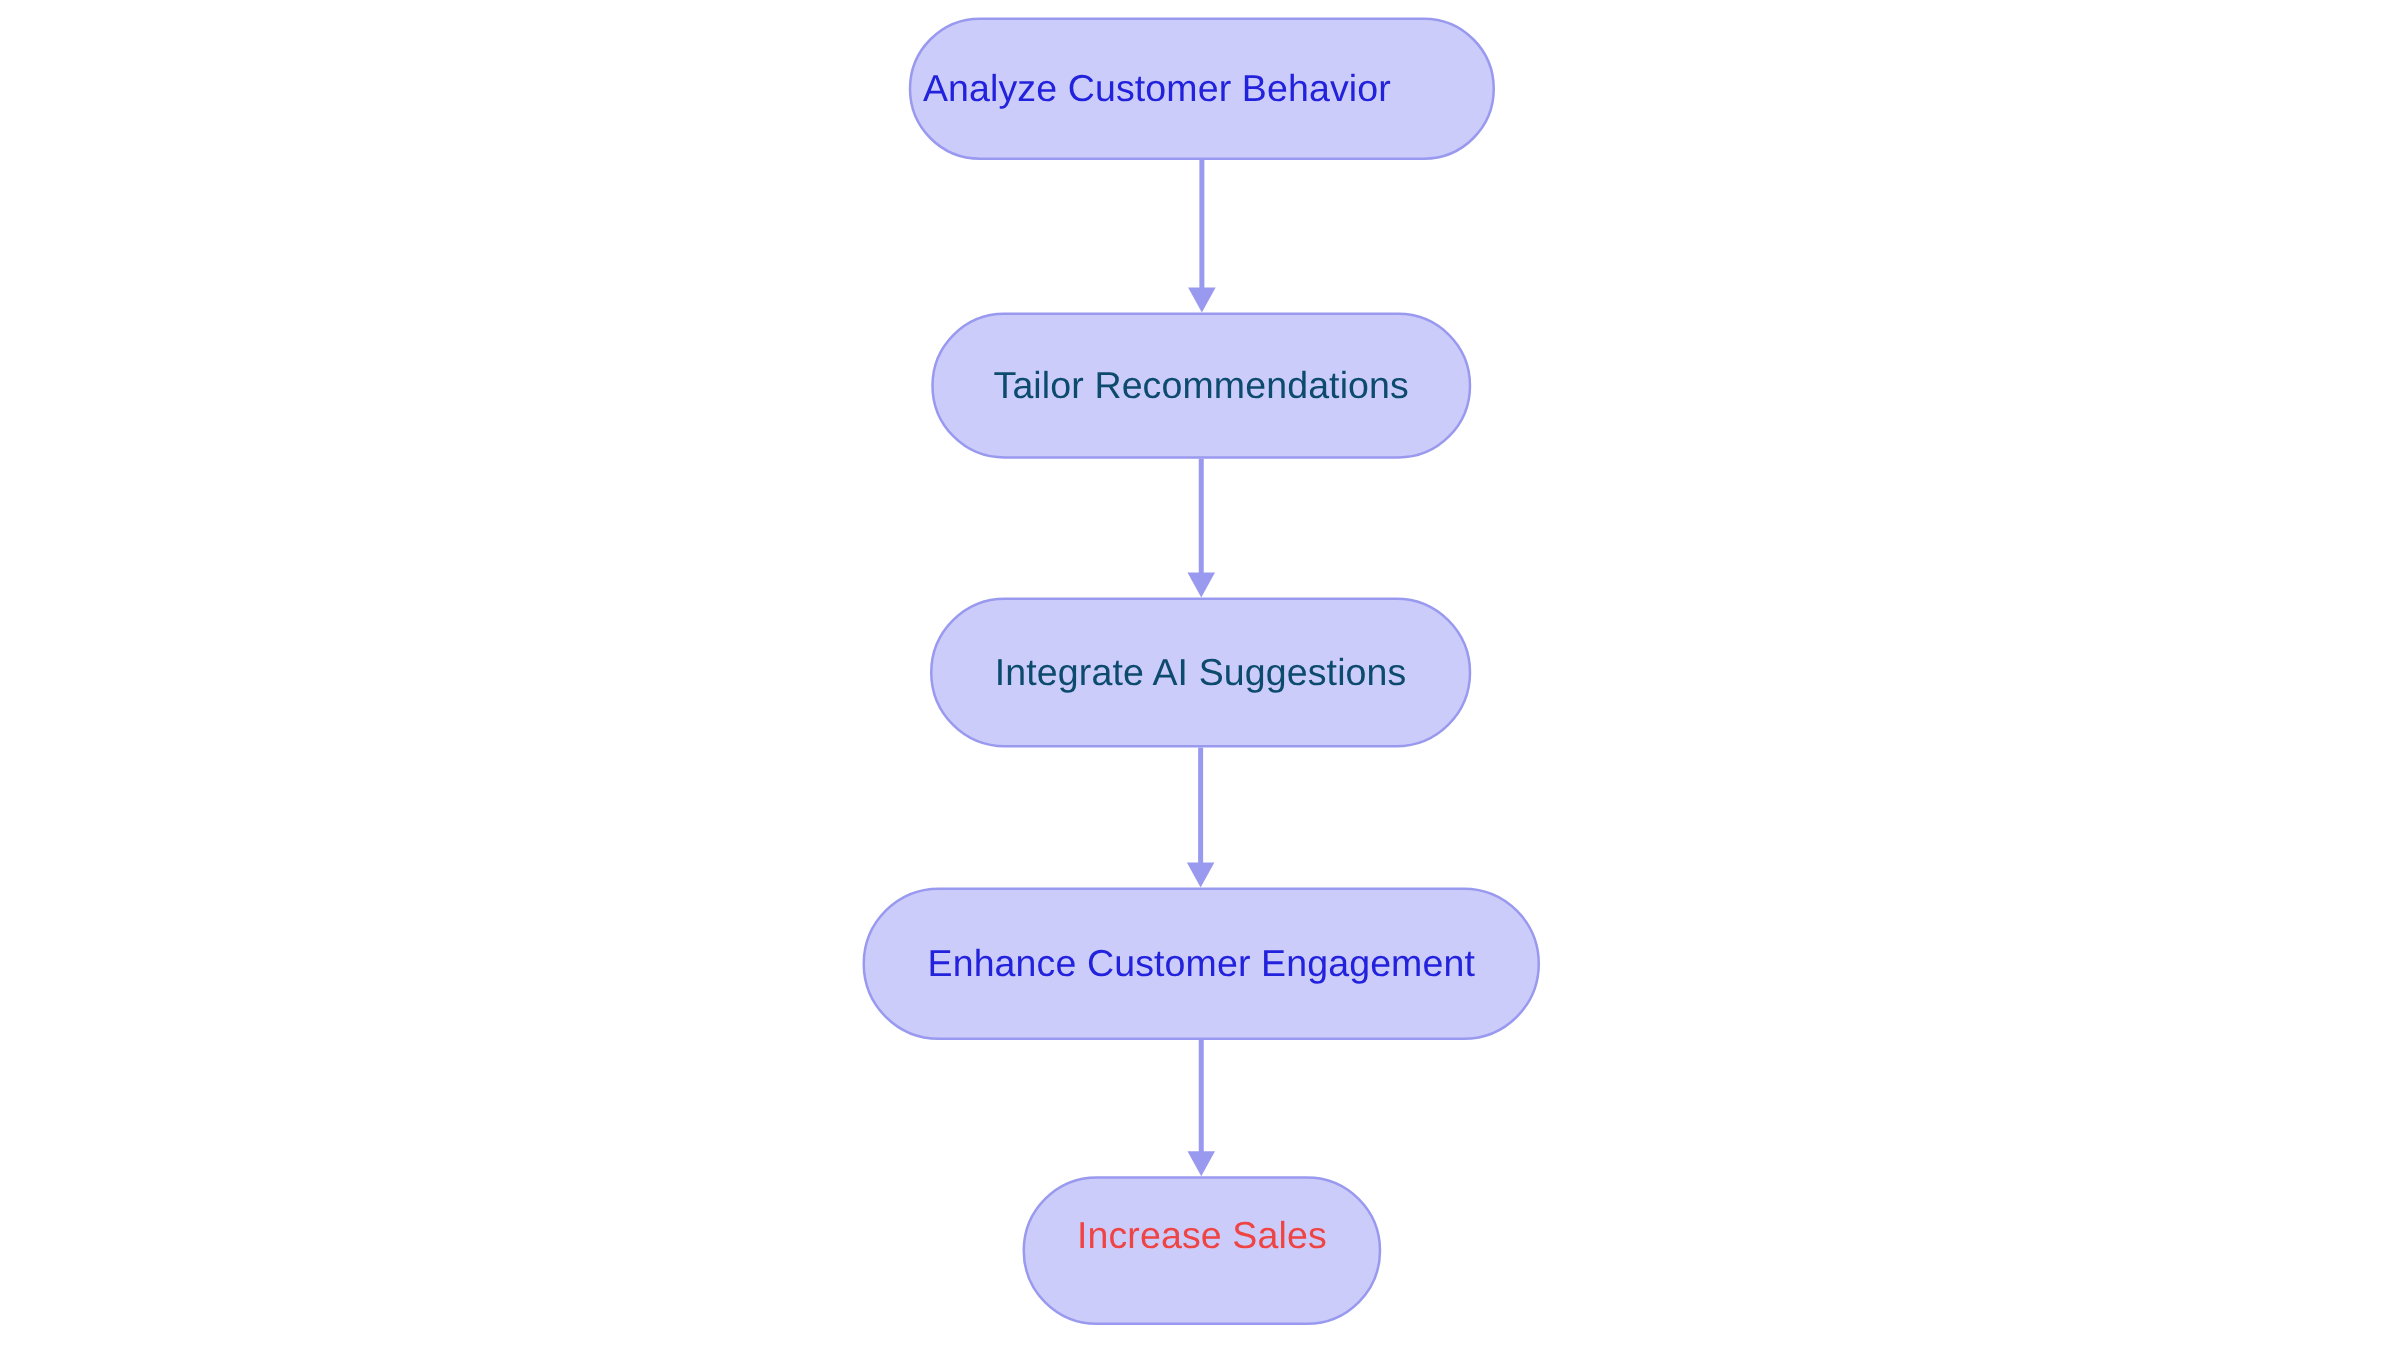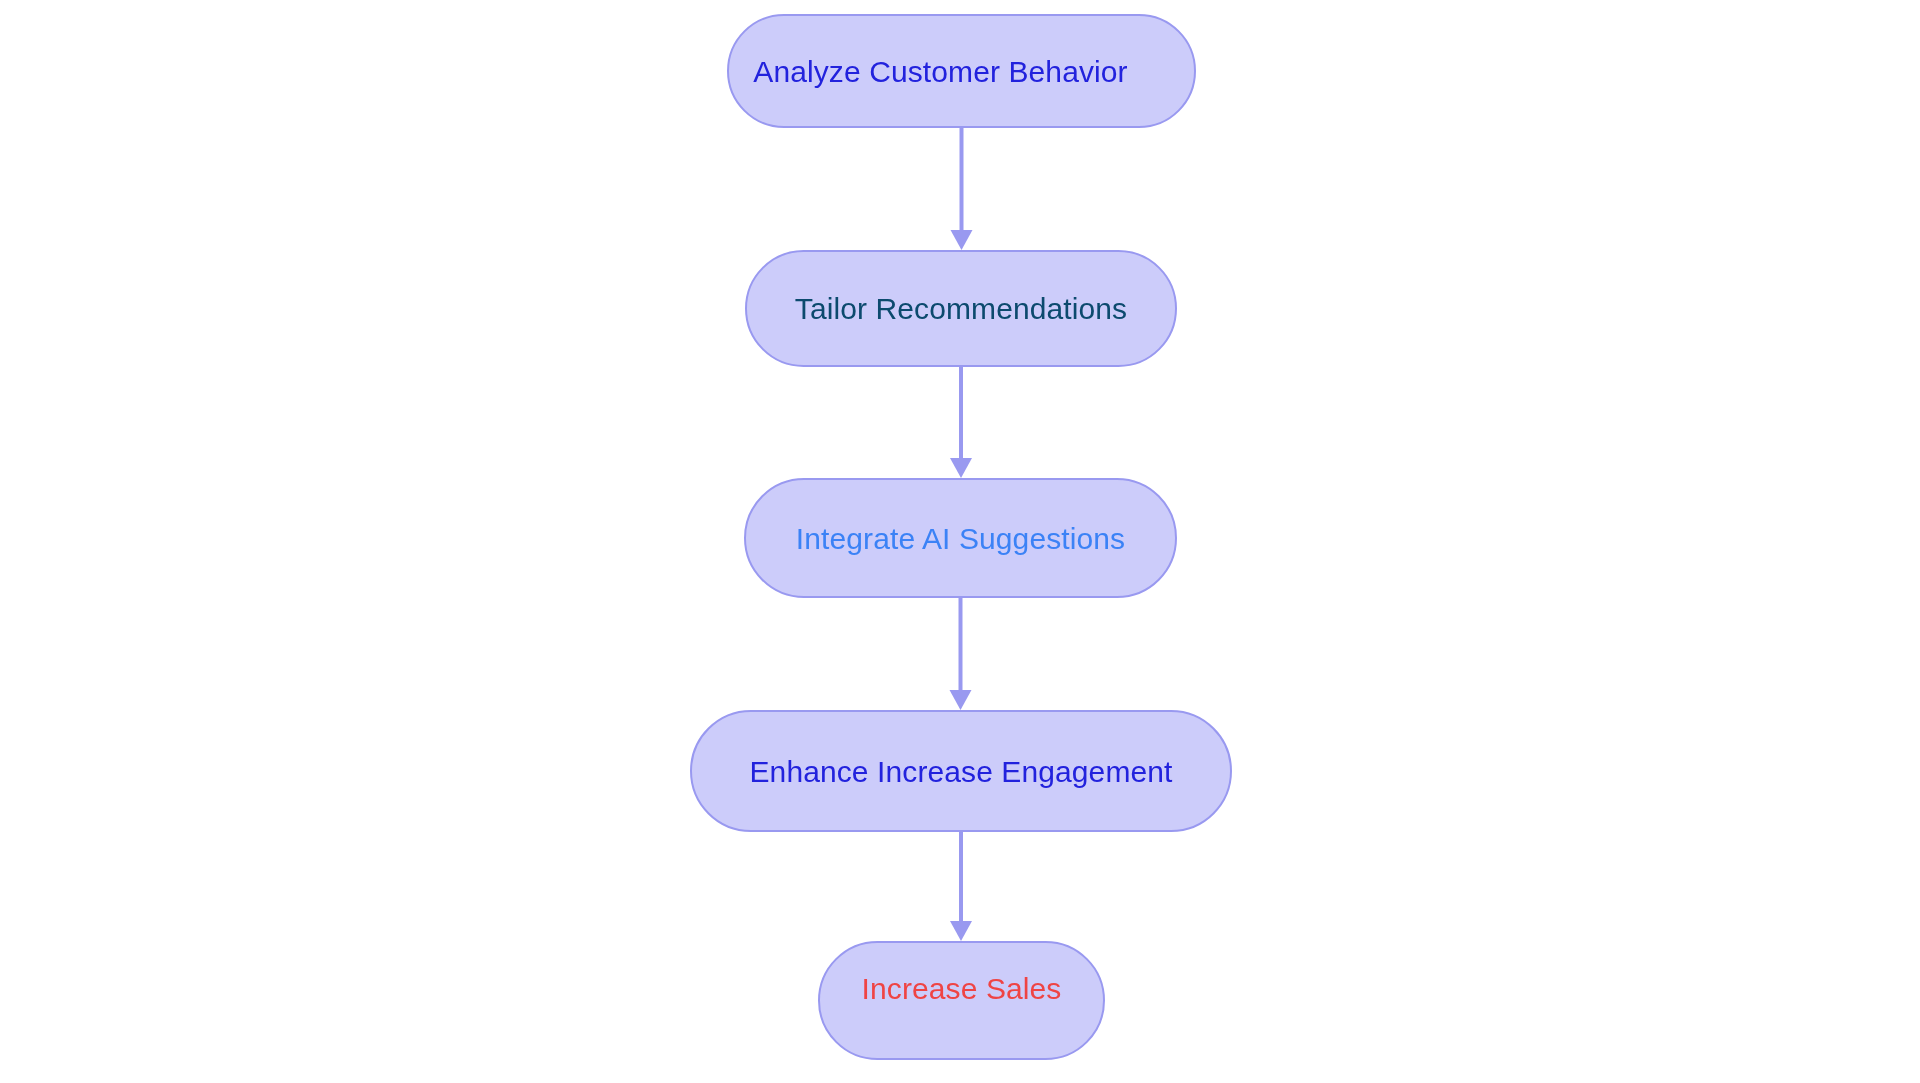--- a/index.html
+++ b/index.html
@@ -68,20 +68,20 @@
     <g id="node-layer">
         <rect x="728" y="15" width="467" height="112" rx="56" ry="56" fill="#ccccfa" stroke="#9999f0" stroke-width="2"></rect>
         <rect x="746" y="251" width="430" height="115" rx="57.5" ry="57.5" fill="#ccccfa" stroke="#9999f0" stroke-width="2"></rect>
         <rect x="745" y="479" width="431" height="118" rx="59" ry="59" fill="#ccccfa" stroke="#9999f0" stroke-width="2"></rect>
         <rect x="691" y="711" width="540" height="120" rx="60" ry="60" fill="#ccccfa" stroke="#9999f0" stroke-width="2"></rect>
         <rect x="819" y="942" width="285" height="117" rx="58.5" ry="58.5" fill="#ccccfa" stroke="#9999f0" stroke-width="2"></rect>
       </g>
   </svg>
 
   <div id="label-layer">
-      <div class="node-label" style="left: 706px; top: 14px; width: 469px; height: 114px; color: rgb(34, 34, 221); font-size: 30px;">Analyze Customer Behavior</div>
+      <div class="node-label" style="left: 691px; top: 14px; width: 469px; height: 114px; color: rgb(34, 34, 221); font-size: 30px;">Analyze Customer Behavior</div>
       <div class="node-label" style="left: 745px; top: 250px; width: 432px; height: 117px; color: #0c4a6e; font-size: 30px;">Tailor Recommendations</div>
-      <div class="node-label" style="left: 744px; top: 478px; width: 433px; height: 120px; color: #3b82f6; font-size: 30px;">Integrate AI Suggestions</div>
-      <div class="node-label" style="left: 690px; top: 710px; width: 542px; height: 122px; color: rgb(34, 34, 221); font-size: 30px;">Enhance Increase Engagement</div>
+      <div class="node-label" style="left: 744px; top: 478px; width: 433px; height: 120px; color: #0c4a6e; font-size: 30px;">Integrate AI Suggestions</div>
+      <div class="node-label" style="left: 690px; top: 710px; width: 542px; height: 122px; color: rgb(34, 34, 221); font-size: 30px;">Enhance Customer Engagement</div>
       <div class="node-label" style="left: 818px; top: 941px; width: 287px; height: 94px; color: #ef4444; font-size: 30px;">Increase Sales</div>
     </div>
 
 </div>
 
 </body></html>

